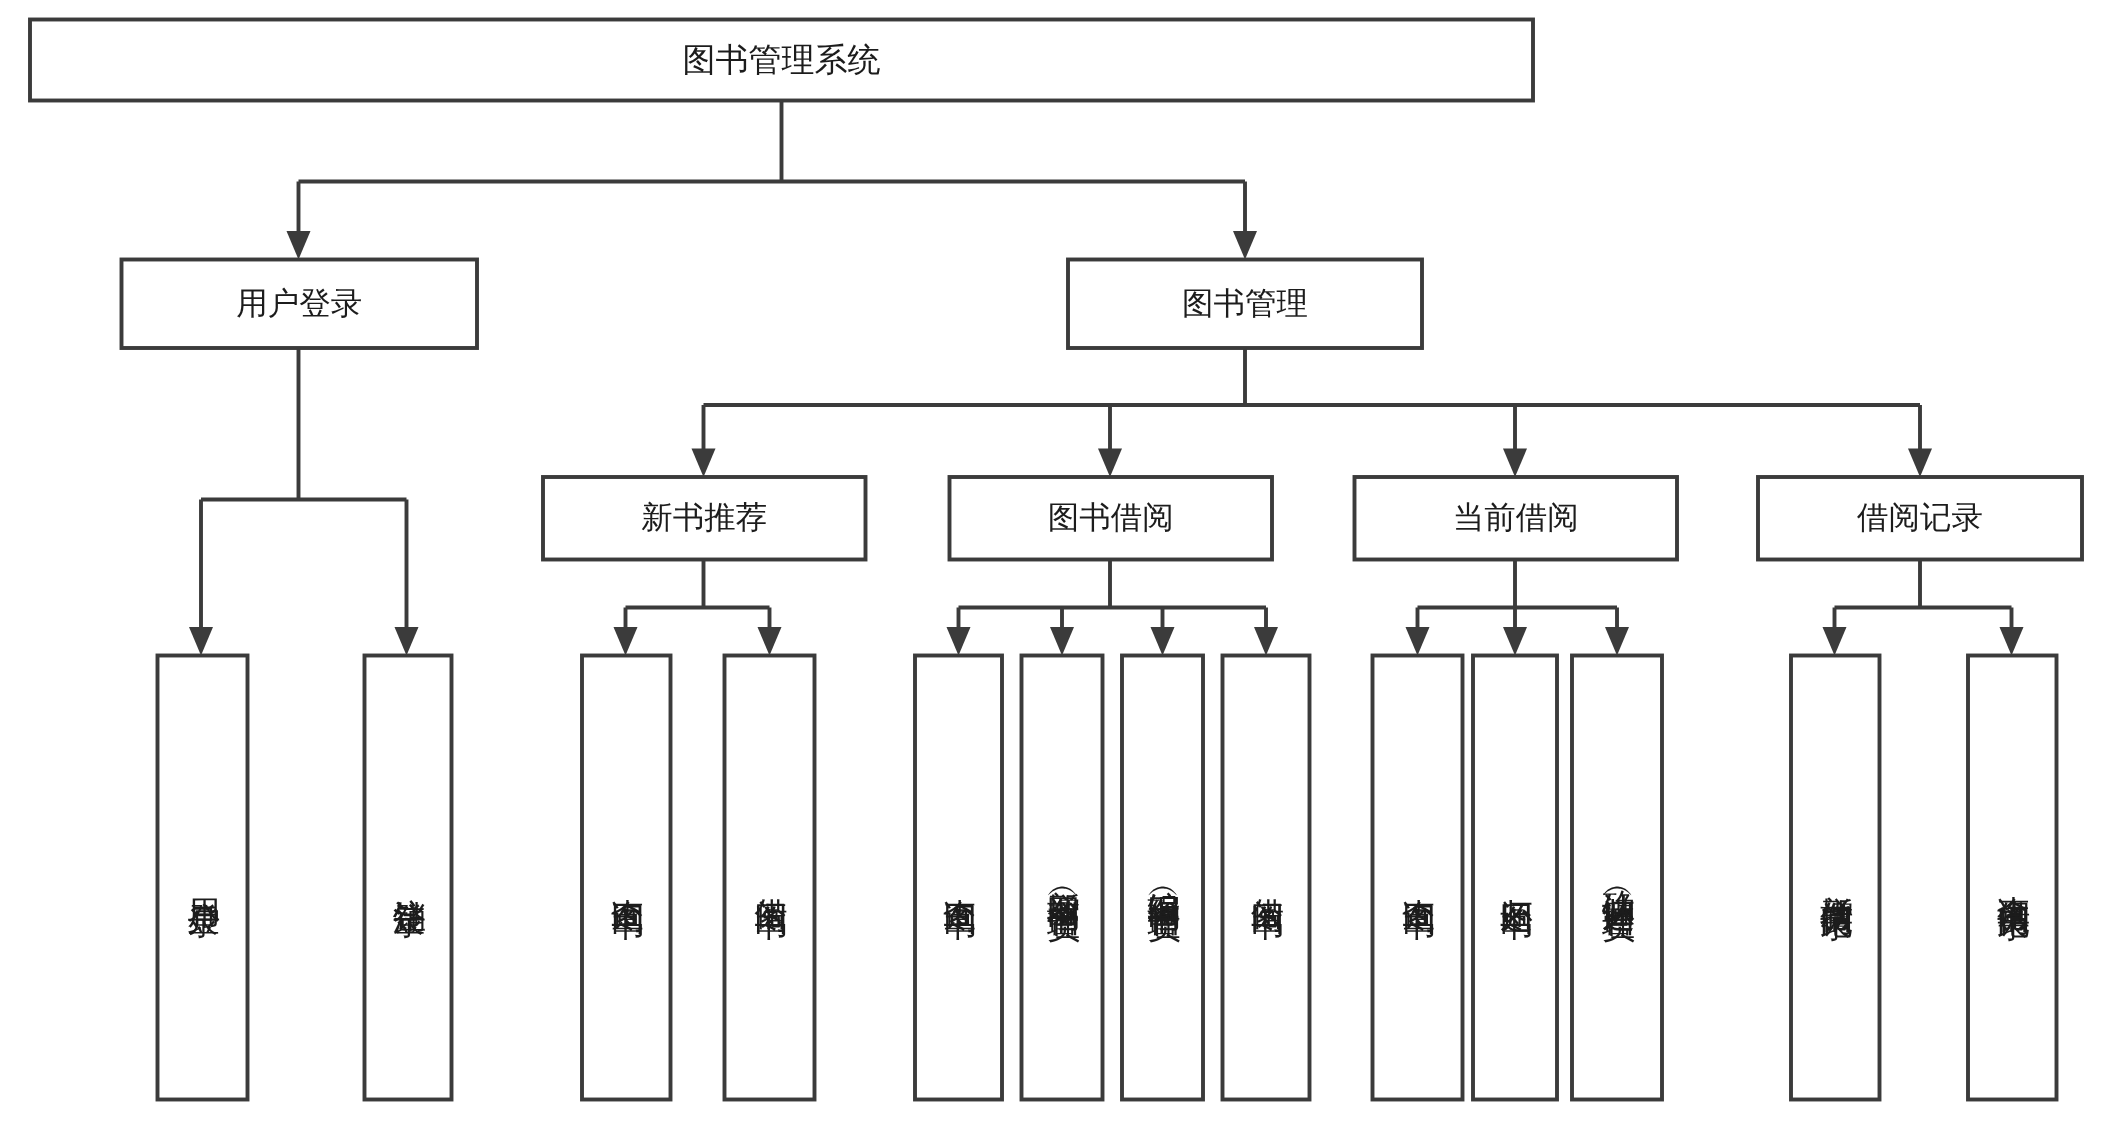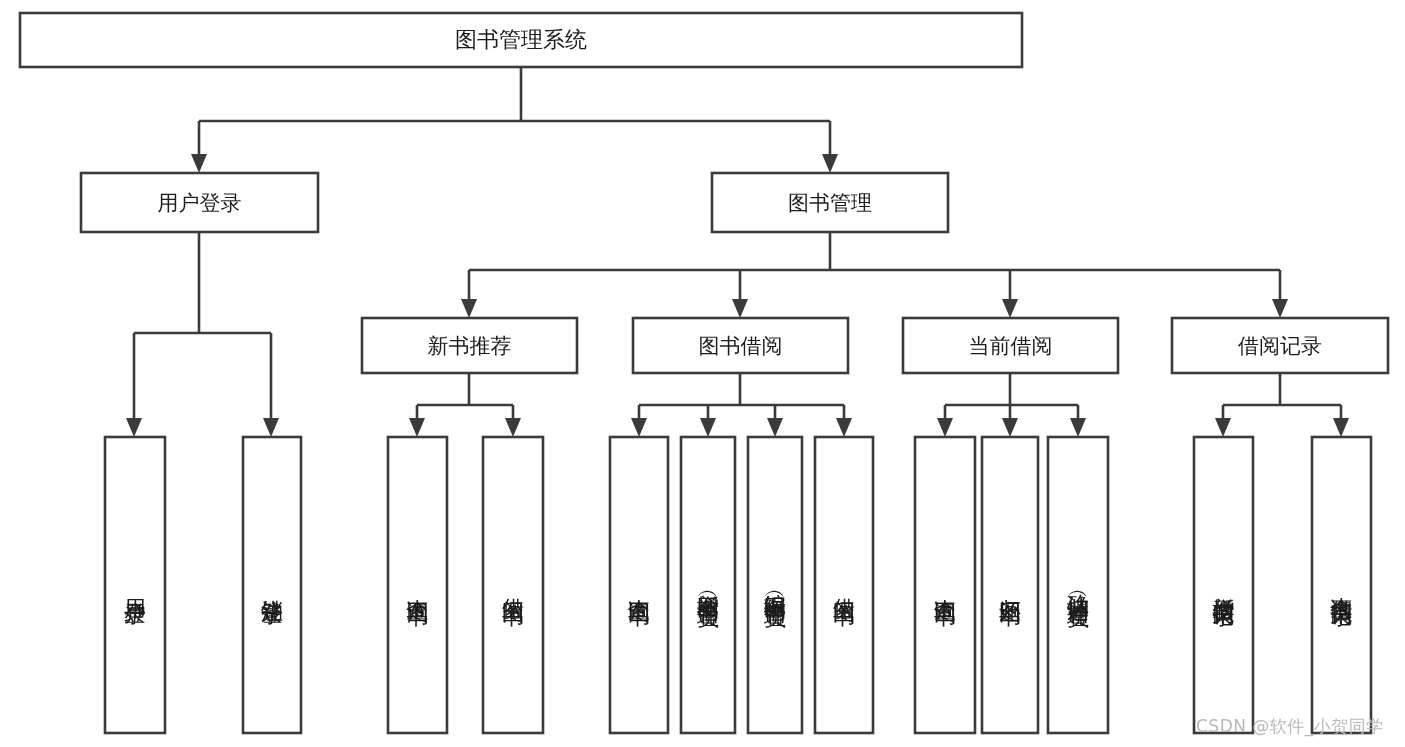--- a/index.html
+++ b/index.html
@@ -220,14 +220,13 @@
       <div class="leaf-label-v" style="left: 610px; top: 437px; width: 58px; height: 296px;">查询图书</div>
       <div class="leaf-label-v" style="left: 681px; top: 437px; width: 54px; height: 296px;">新增图书（管理员）</div>
       <div class="leaf-label-v" style="left: 748px; top: 437px; width: 54px; height: 296px;">编辑图书（管理员）</div>
       <div class="leaf-label-v" style="left: 815px; top: 437px; width: 58px; height: 296px;">借阅图书</div>
       <div class="leaf-label-v" style="left: 915px; top: 437px; width: 60px; height: 296px;">查询图书</div>
       <div class="leaf-label-v" style="left: 982px; top: 437px; width: 56px; height: 296px;">归还图书</div>
       <div class="leaf-label-v" style="left: 1048px; top: 437px; width: 60px; height: 296px;">确认归还（管理员）</div>
       <div class="leaf-label-v" style="left: 1194px; top: 437px; width: 59px; height: 296px;">新增借阅记录</div>
       <div class="leaf-label-v" style="left: 1312px; top: 437px; width: 59px; height: 296px;">查询借阅记录</div>
     </div>
-  <div class="watermark" id="watermark" style="left:1196px; top:715px;">CSDN @软件_小贺同学</div>
 </div>
 
 </body></html>

